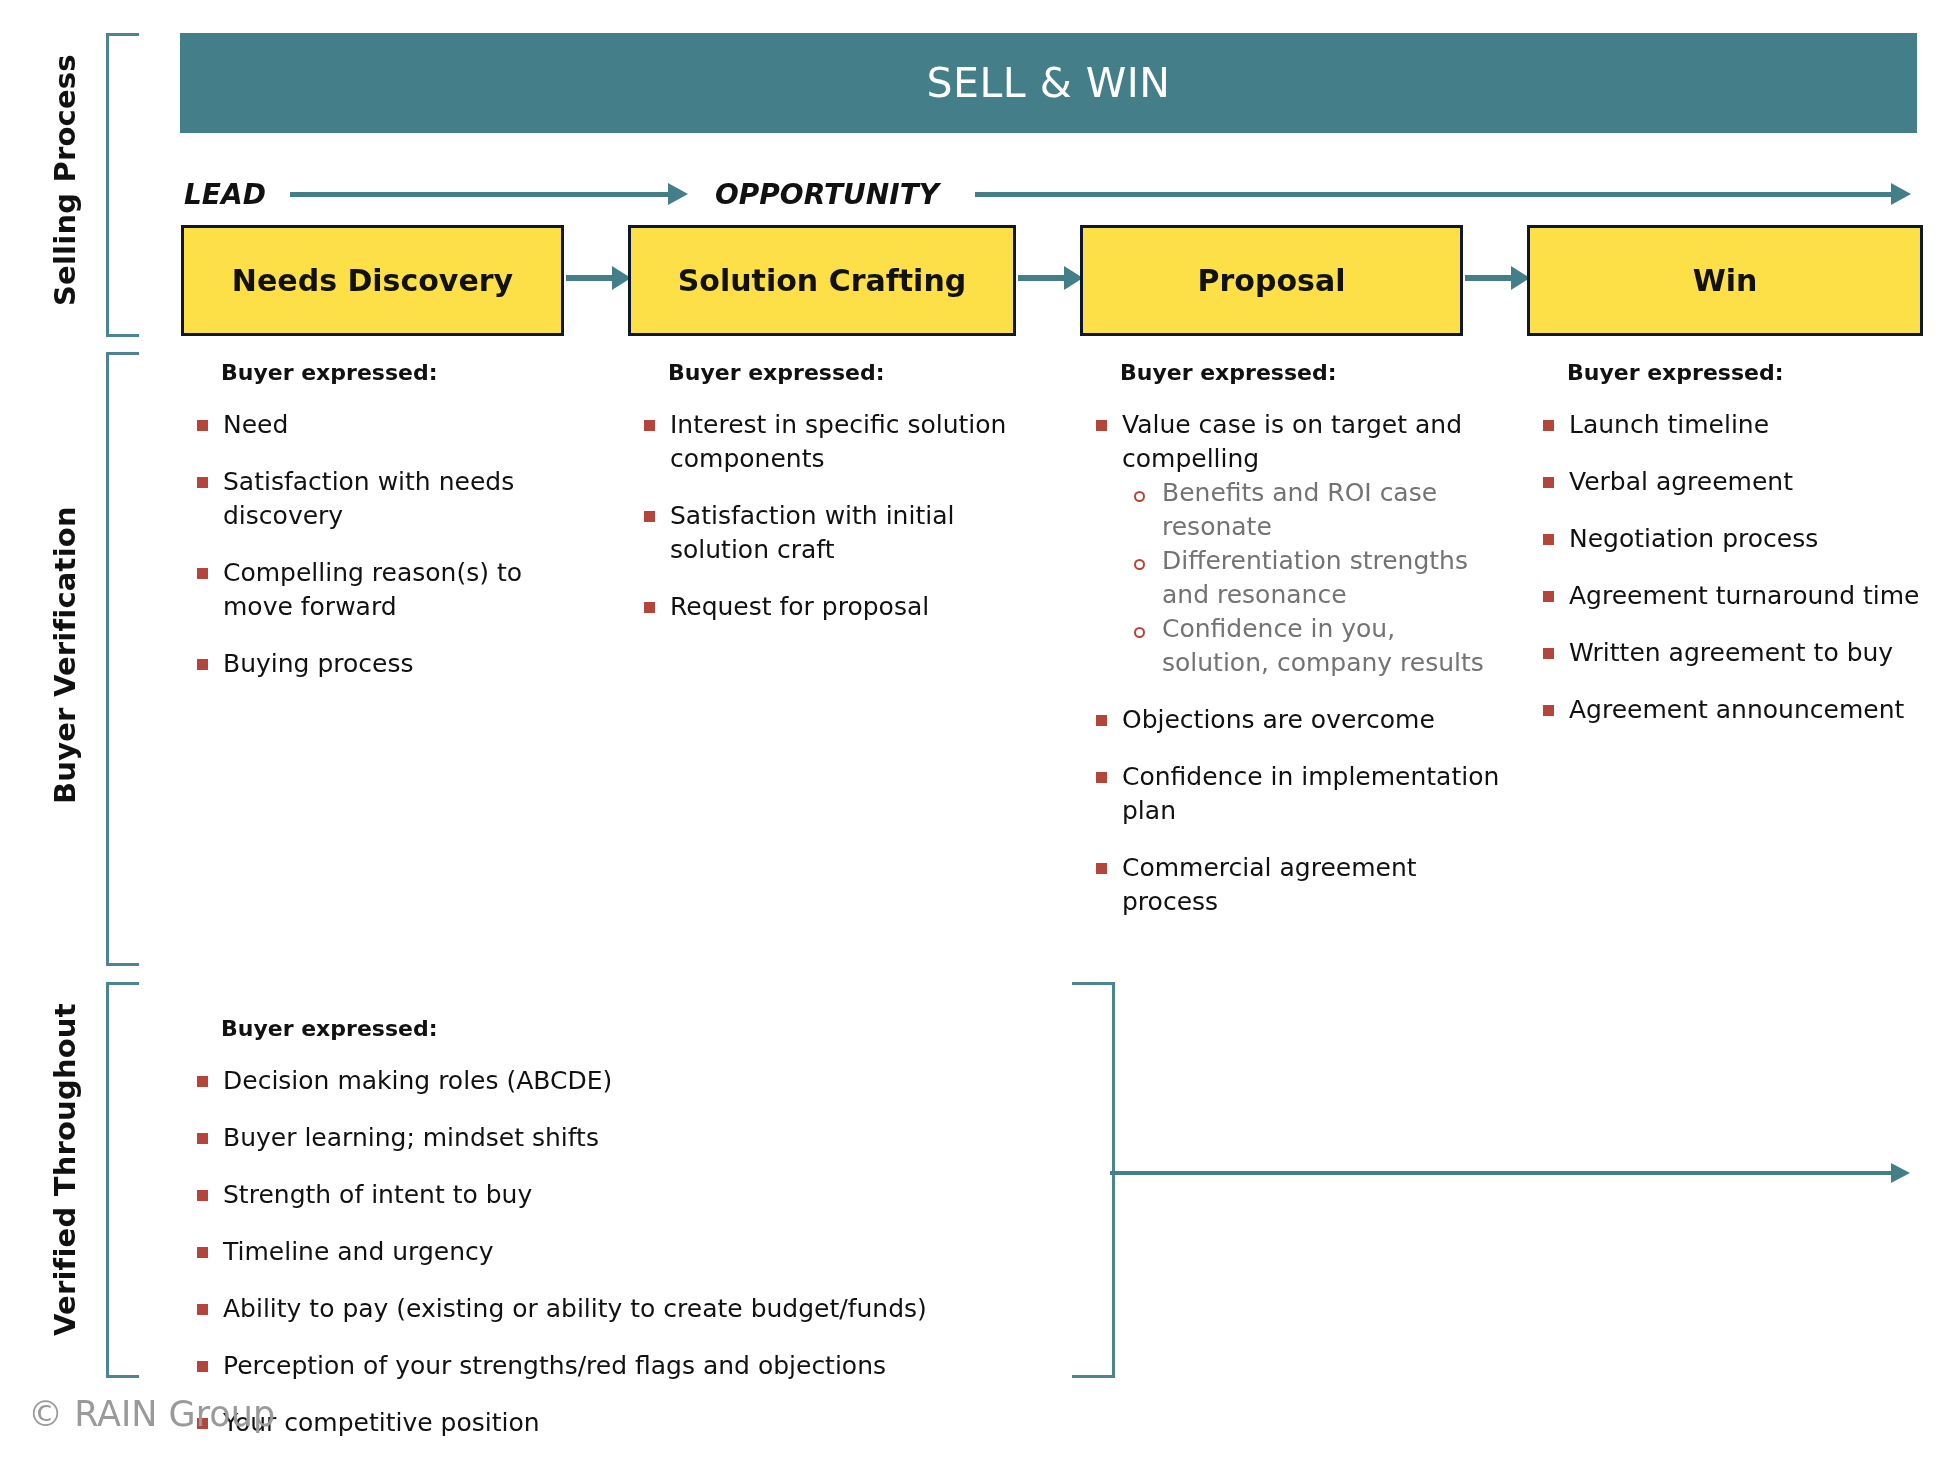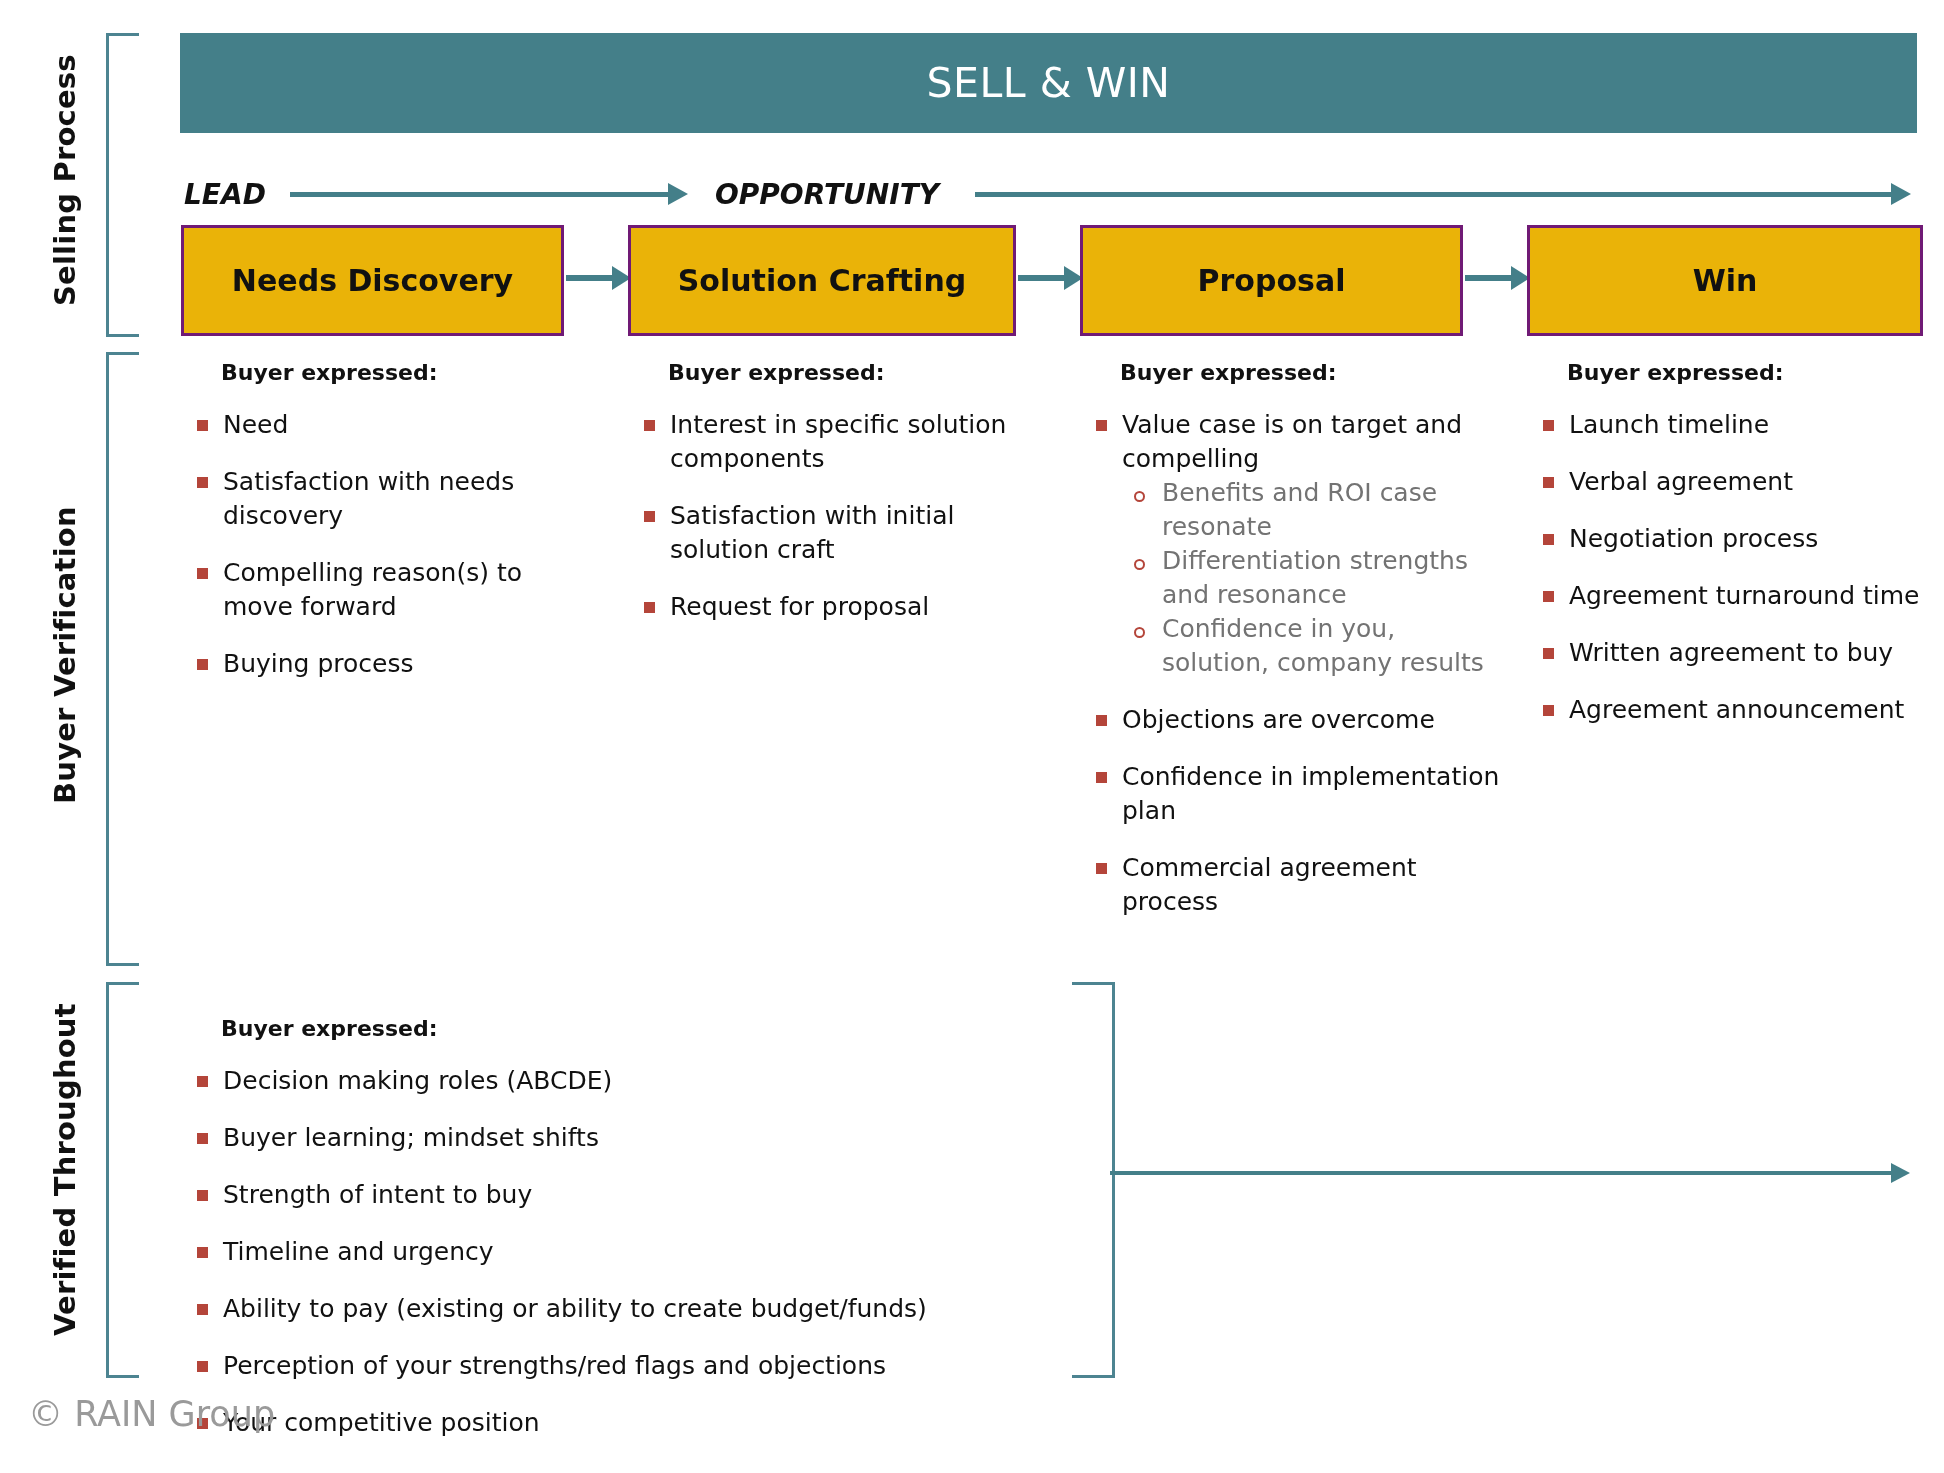--- a/index.html
+++ b/index.html
@@ -50,22 +50,22 @@
   }
   .arrowhead{
     position:absolute;width:0;height:0;
     border-top:11px solid transparent;
     border-bottom:11px solid transparent;
     border-left:20px solid #447f89;
   }
   
   .stage-box{
     position:absolute;
-    border:3px solid #701a75;
-    background:#eab308;
+    border:3px solid #0f172a;
+    background:#fde047;
     display:flex;align-items:center;justify-content:center;
   }
   .stage-box span{
     font-size:30px;font-weight:bold;color:#111;
   }
   .connector{
     position:absolute;height:6px;background:#447f89;
   }
   .conn-head{
     position:absolute;width:0;height:0;

